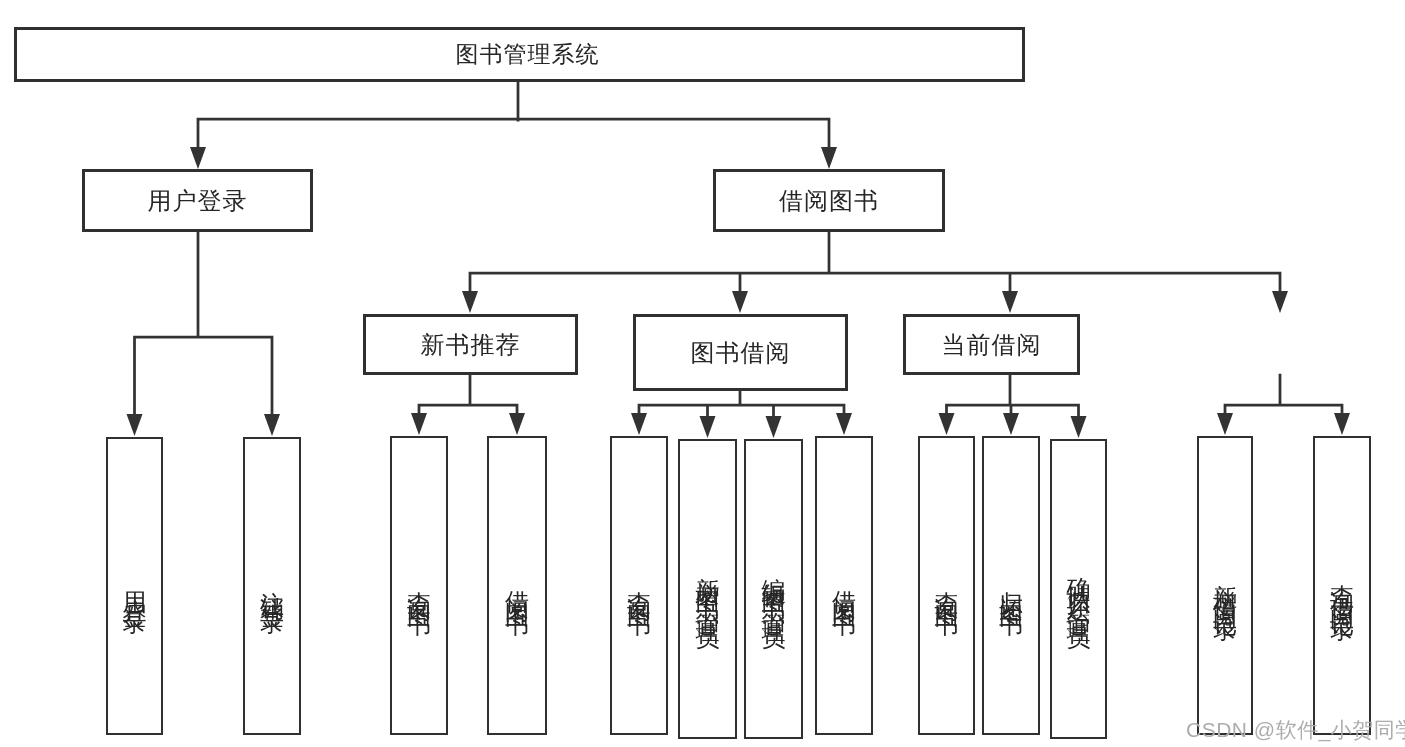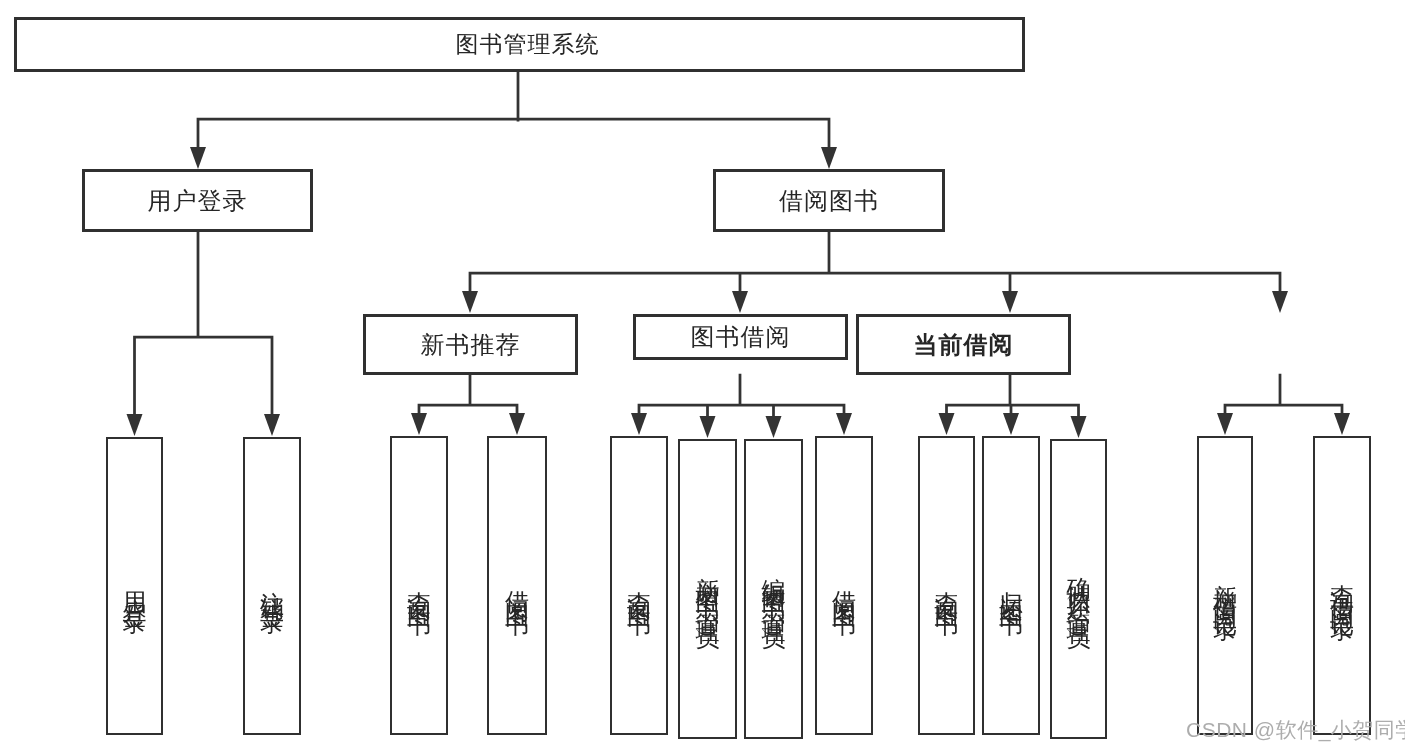--- a/index.html
+++ b/index.html
@@ -37,26 +37,26 @@
   .node.leaf { border-width: 2.5px; }
   .node.leaf .lbl {
     writing-mode: vertical-rl;
     text-orientation: mixed;
     font-size: 24px;
     letter-spacing: 7px;
     line-height: 1;
     white-space: normal;
   }
   
-  #root { left: 14px;  top: 17px;  width: 1011px; height: 55px; padding-left: 16px; }
+  #root { left: 14px;  top: 27px;  width: 1011px; height: 55px; padding-left: 16px; }
   #l2a  { left: 82px;  top: 169px; width: 231px;  height: 63px; }
   #l2b  { left: 713px; top: 169px; width: 232px;  height: 63px; }
   #l3a  { left: 363px; top: 314px; width: 215px;  height: 61px; }
-  #l3b  { left: 633px; top: 314px; width: 215px;  height: 46px; }
-  #l3c  { left: 856px; top: 314px; width: 215px;  height: 61px; font-weight: bold; }
+  #l3b  { left: 633px; top: 314px; width: 215px;  height: 77px; }
+  #l3c  { left: 903px; top: 314px; width: 177px;  height: 61px; }
   #l3d  { left: 1173px; top: 314px; width: 213px; height: 61px; }
   #a1 { left: 106px;  top: 437px; width: 57px; height: 298px; }
   #a2 { left: 243px;  top: 437px; width: 58px; height: 298px; }
   #b1 { left: 390px;  top: 436px; width: 58px; height: 299px; }
   #b2 { left: 487px;  top: 436px; width: 60px; height: 299px; }
   #c1 { left: 610px;  top: 436px; width: 58px; height: 299px; }
   #c2 { left: 678px;  top: 439px; width: 59px; height: 300px; }
   #c3 { left: 744px;  top: 439px; width: 59px; height: 300px; }
   #c4 { left: 815px;  top: 436px; width: 58px; height: 299px; }
   #d1 { left: 918px;  top: 436px; width: 57px; height: 299px; }

